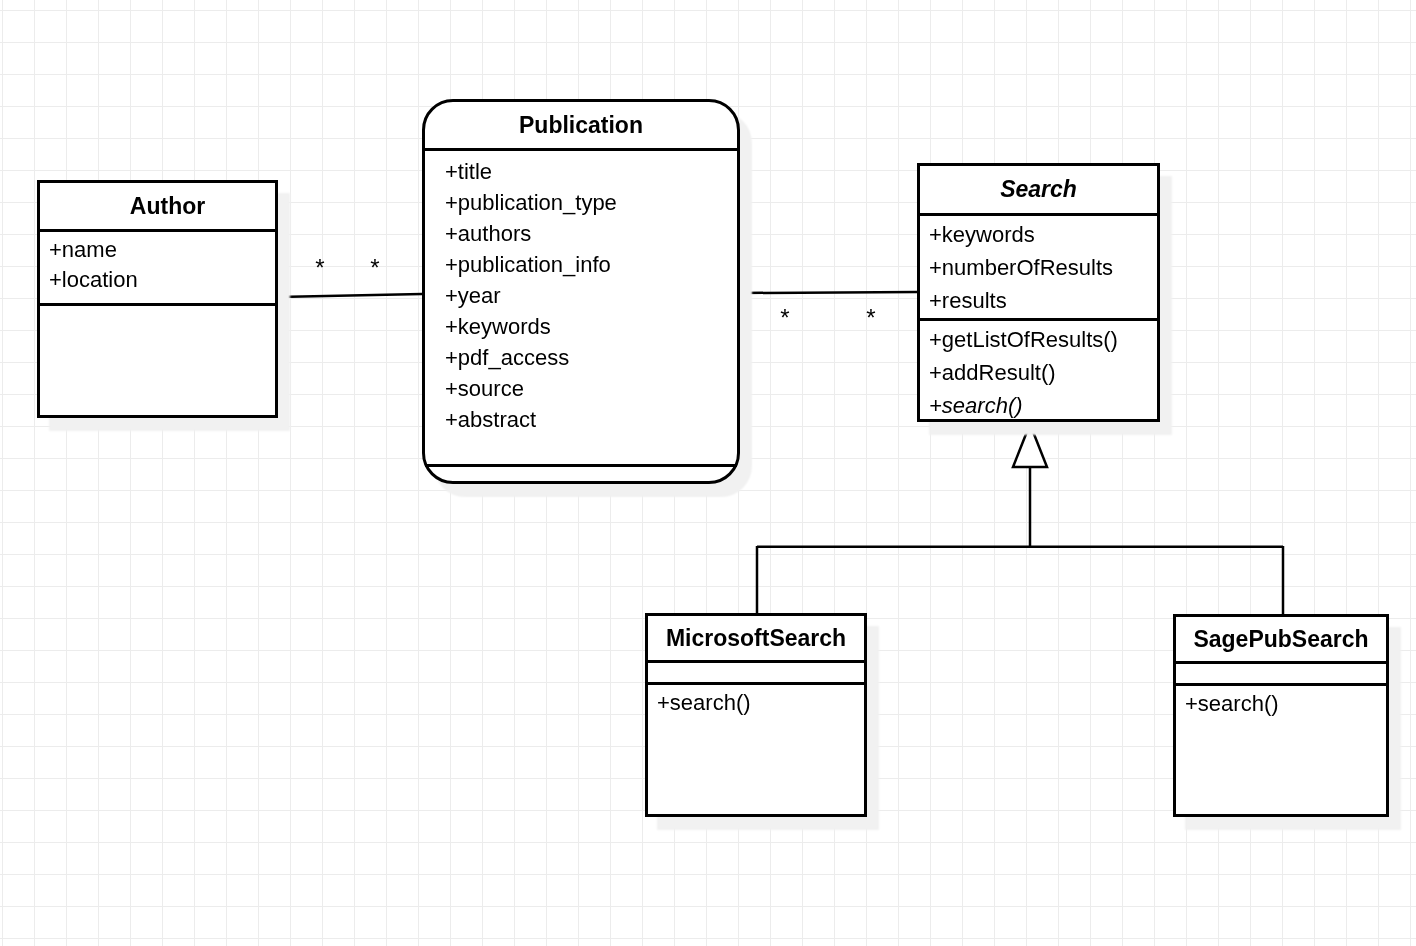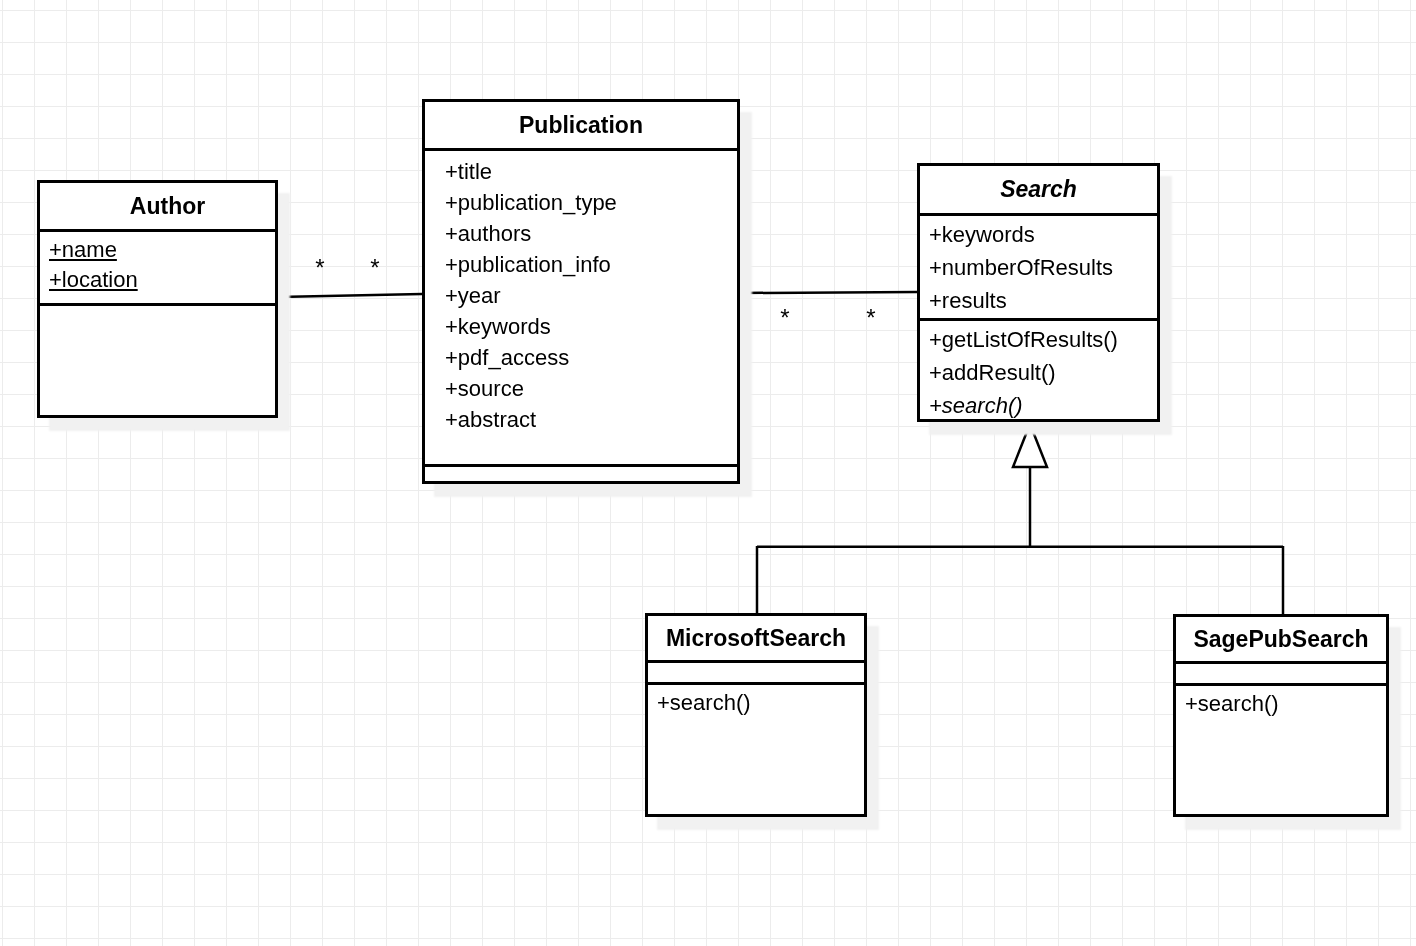--- a/index.html
+++ b/index.html
@@ -97,28 +97,28 @@
     <polygon class="arrowhead" points="1030,424 1047,467 1013,467"></polygon>
 
     <text class="mult" x="320" y="276" text-anchor="middle">*</text>
     <text class="mult" x="375" y="276" text-anchor="middle">*</text>
     <text class="mult" x="785" y="326" text-anchor="middle">*</text>
     <text class="mult" x="871" y="326" text-anchor="middle">*</text>
   </svg>
 
   <div class="uml-class" style="left:37px; top:180px; width:241px; height:238px;">
     <div class="uml-title" style="height:49px;padding-left:20px;">Author</div>
-    <div class="compartment" style="height:74px;text-decoration:underline;">
+    <div class="compartment" style="height:74px;">
       <div class="member">+name</div>
       <div class="member">+location</div>
     </div>
     <div class="compartment last"></div>
   </div>
 
-  <div class="uml-class" style="left:422px; top:99px; width:318px; height:385px;">
+  <div class="uml-class" style="left:422px; top:99px; width:318px; height:385px;border-radius:31px;">
     <div class="uml-title" style="height:49px;">Publication</div>
     <div class="compartment lh31 pt5" style="height:316px;padding-left:20px;">
       <div class="member">+title</div>
       <div class="member">+publication_type</div>
       <div class="member">+authors</div>
       <div class="member">+publication_info</div>
       <div class="member">+year</div>
       <div class="member">+keywords</div>
       <div class="member">+pdf_access</div>
       <div class="member">+source</div>

